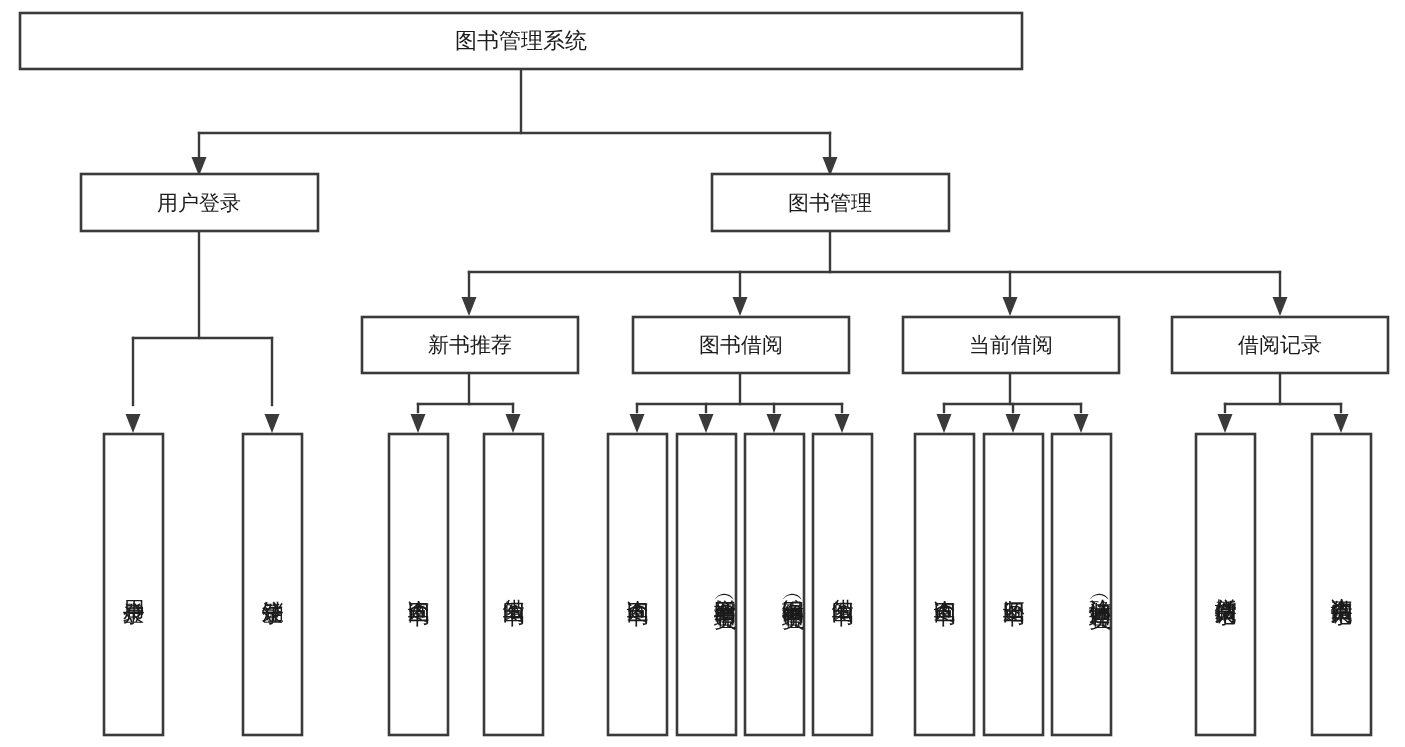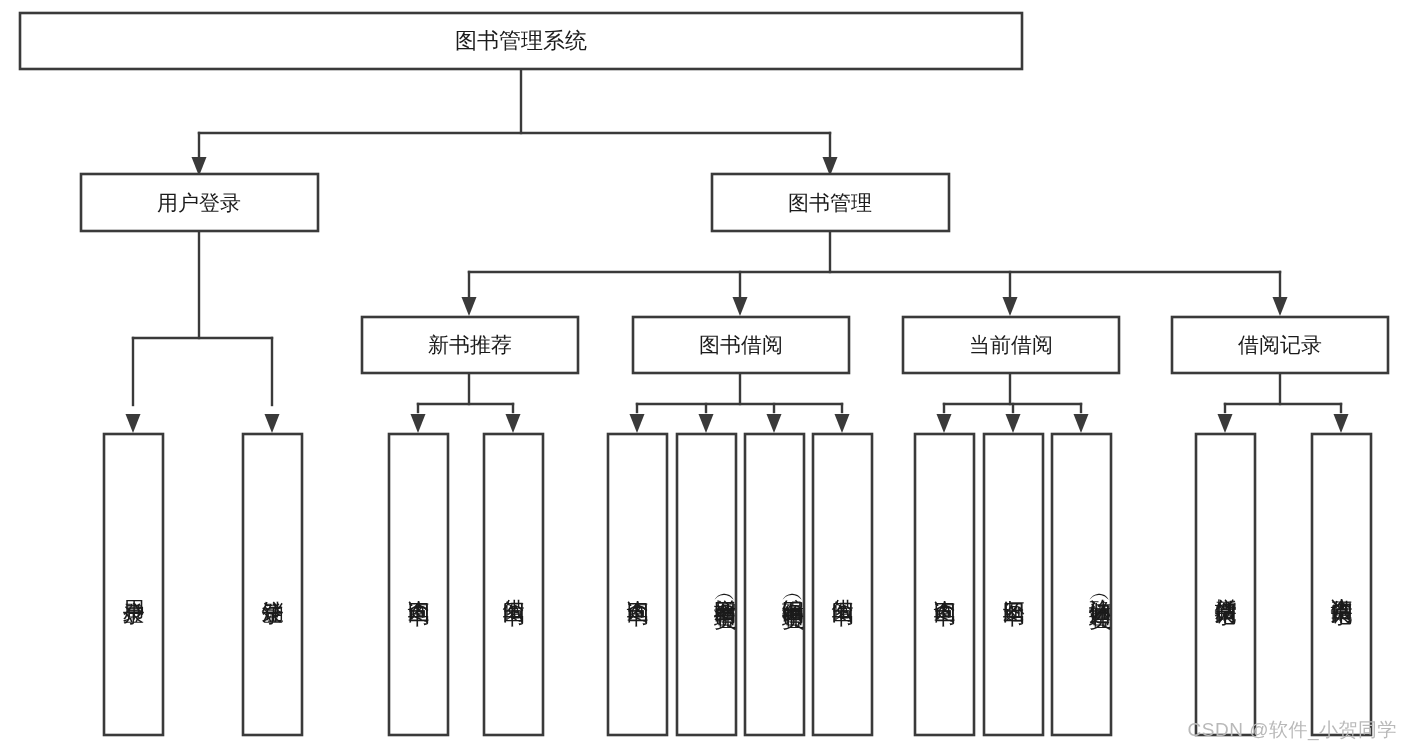--- a/index.html
+++ b/index.html
@@ -231,14 +231,13 @@
   <div class="leaf-label" style="left:745px; top:434px; width:59px; height:301px; align-items:flex-start; padding-top:6px; box-sizing:border-box;">编辑图书（管理员）</div>
   <div class="leaf-label" style="left:813px; top:434px; width:59px; height:301px;">借阅图书</div>
 
   <div class="leaf-label" style="left:915px; top:434px; width:59px; height:301px;">查询图书</div>
   <div class="leaf-label" style="left:984px; top:434px; width:59px; height:301px;">归还图书</div>
   <div class="leaf-label" style="left:1052px; top:434px; width:59px; height:301px; align-items:flex-start; padding-top:6px; box-sizing:border-box;">确认归还（管理员）</div>
 
   <div class="leaf-label" style="left:1196px; top:434px; width:59px; height:301px;">新增借阅记录</div>
   <div class="leaf-label" style="left:1312px; top:434px; width:59px; height:301px;">查询借阅记录</div>
 
-  <div class="watermark">CSDN @软件_小贺同学</div>
 </div>
 
 </body></html>

